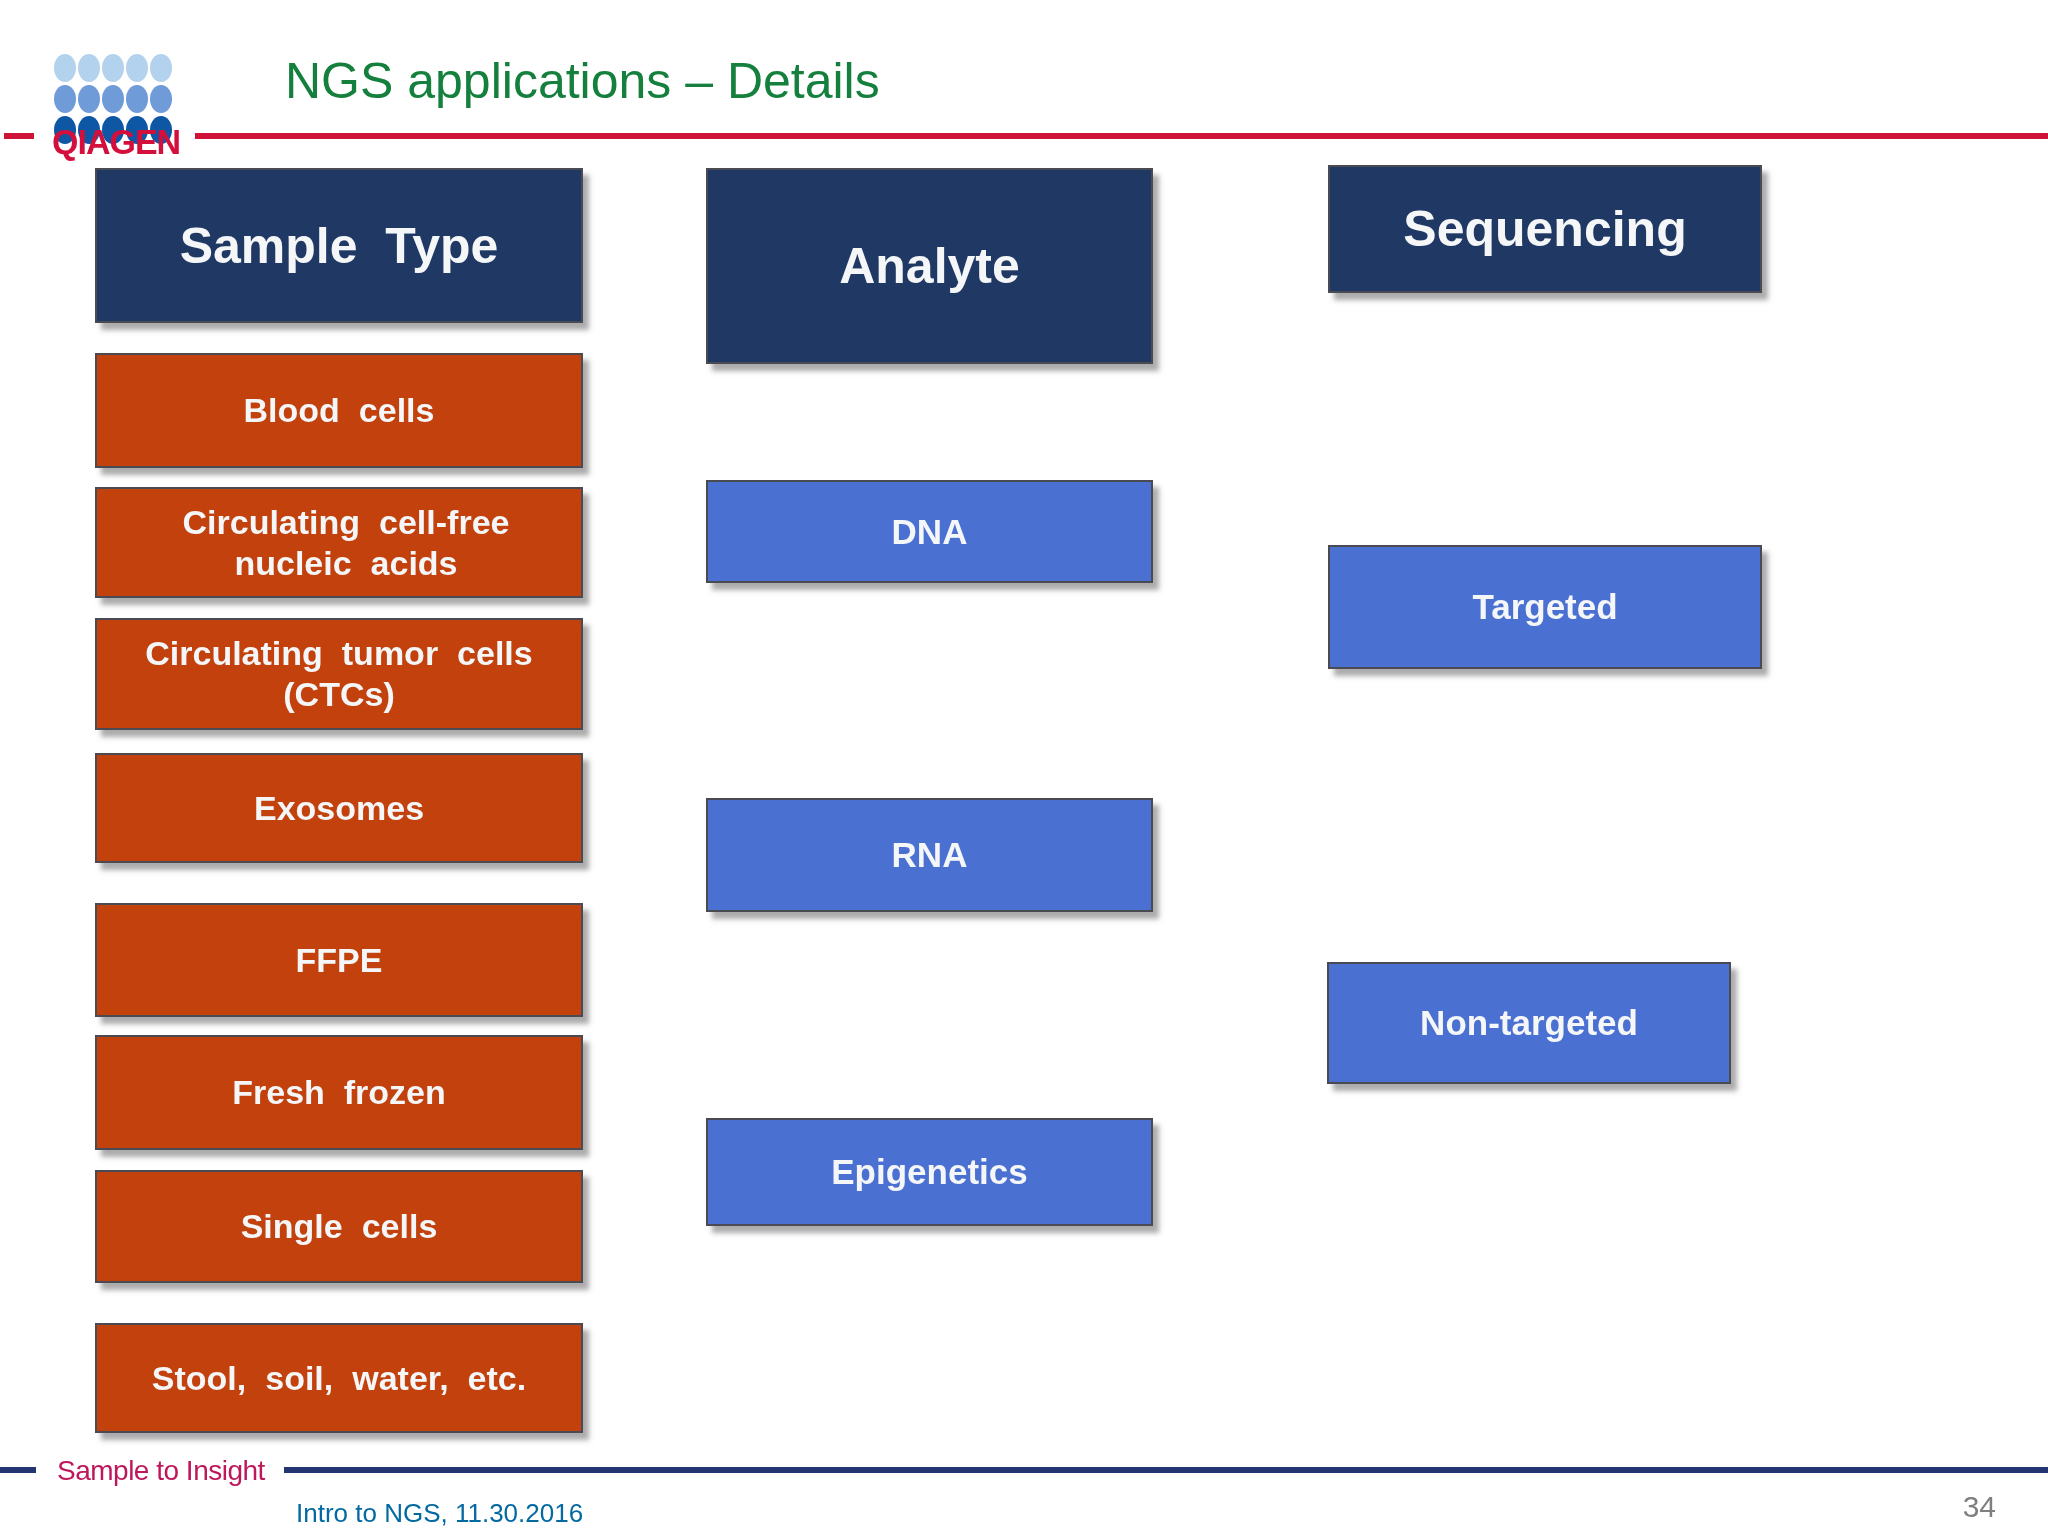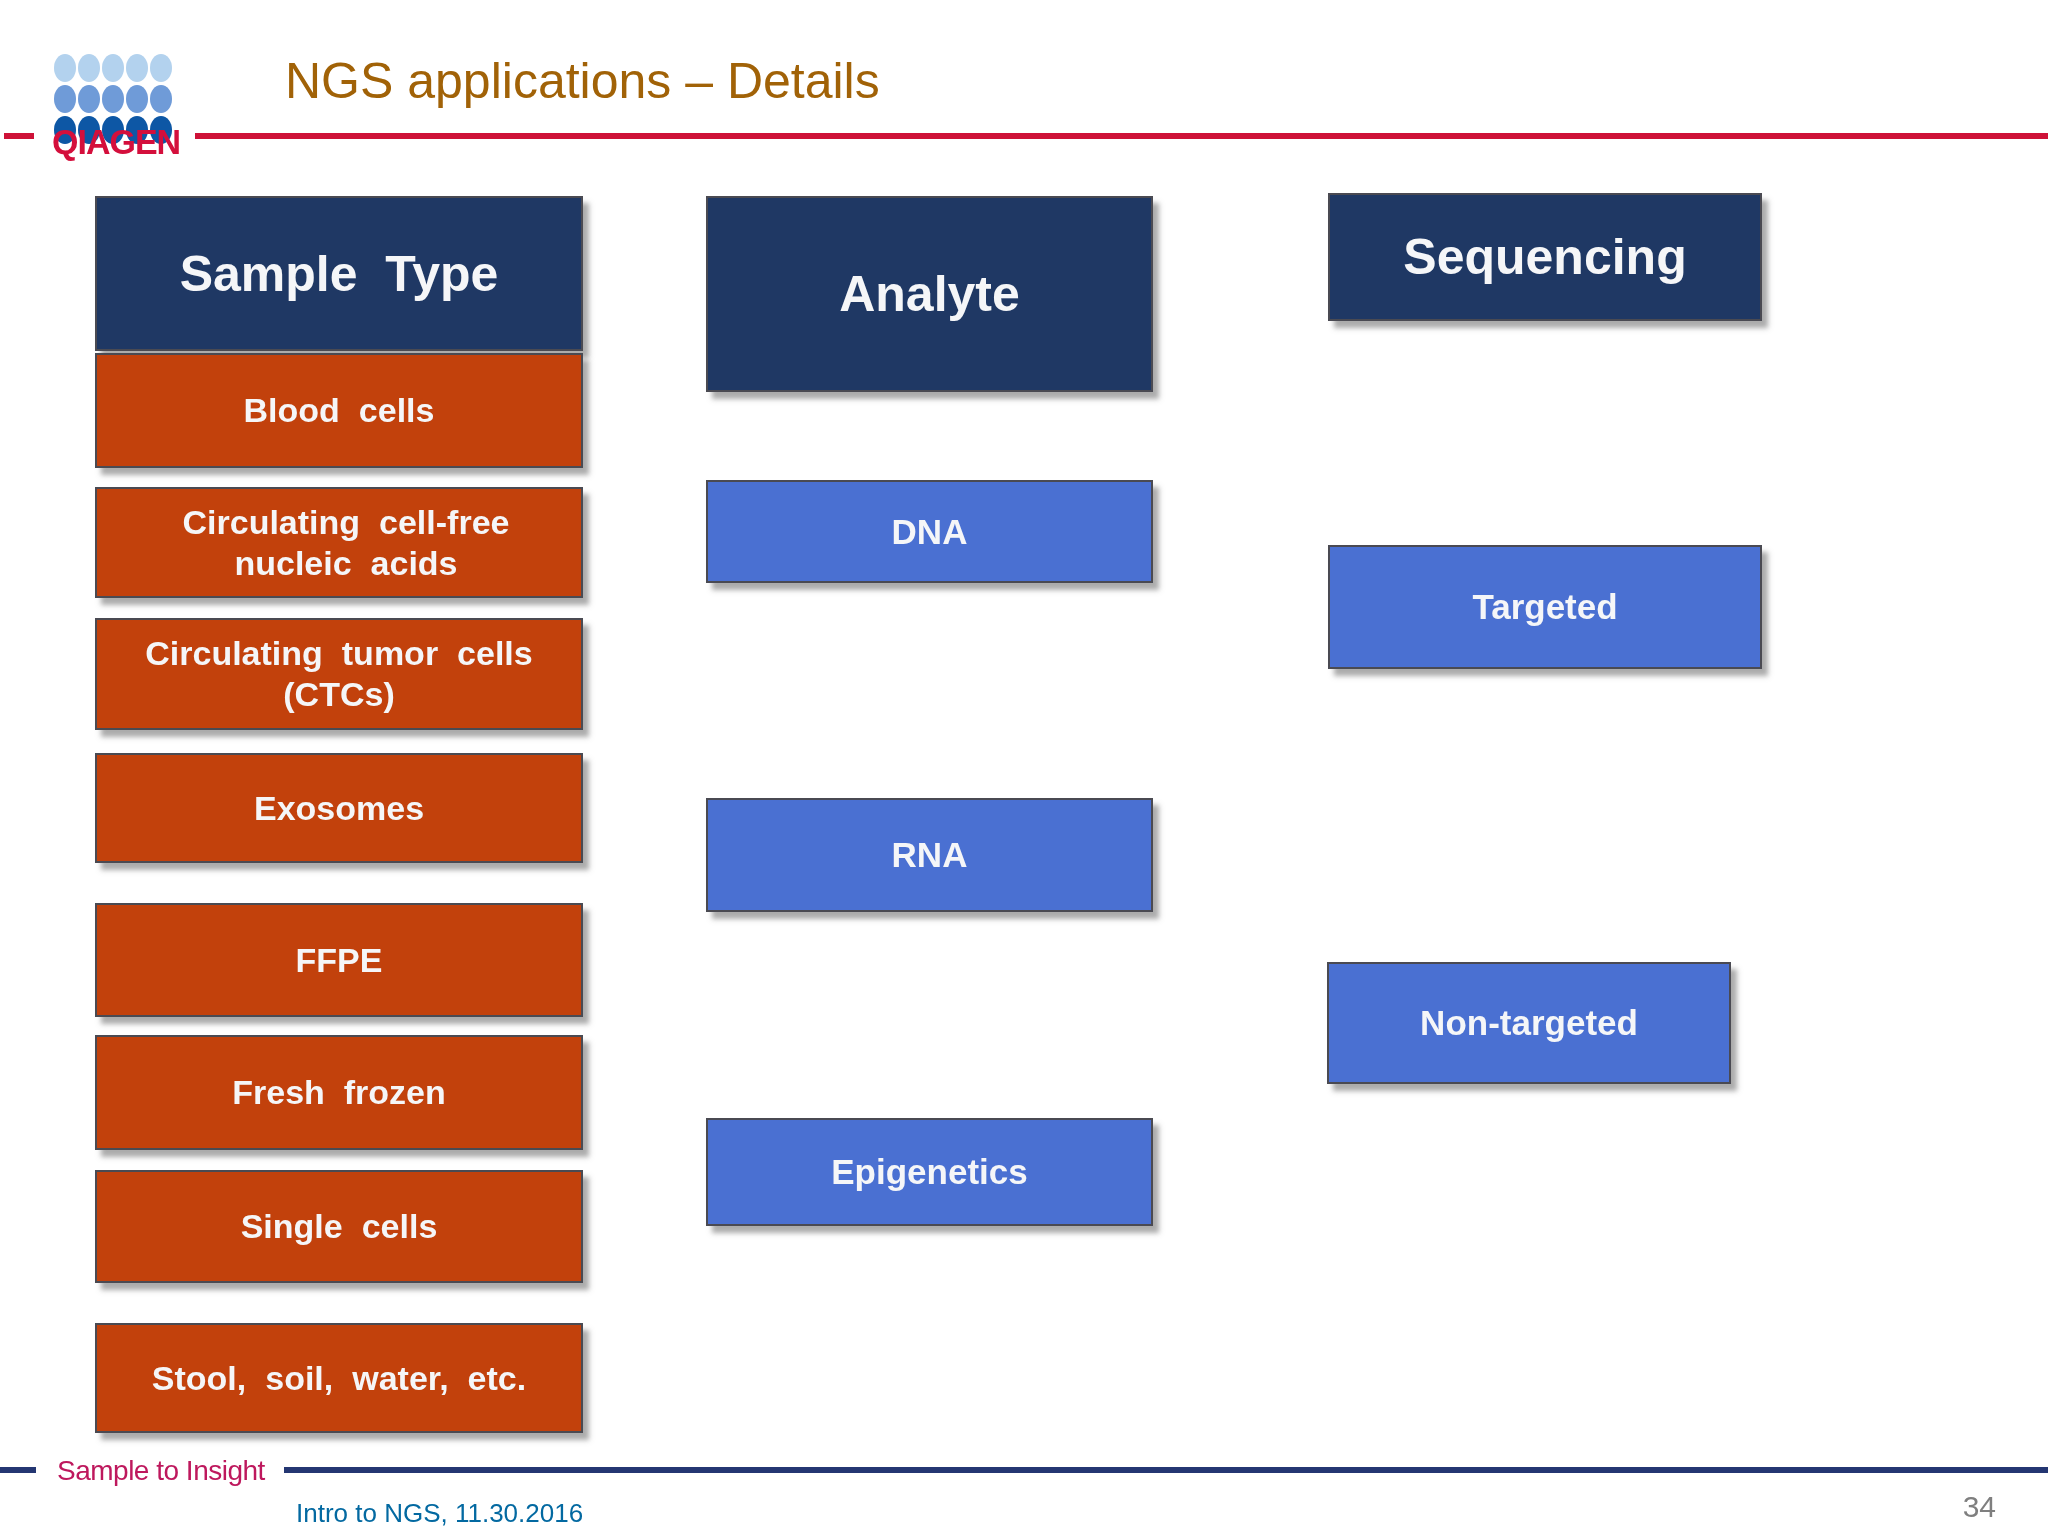--- a/index.html
+++ b/index.html
@@ -19,35 +19,35 @@
   .dot-r1{background:#b3d2ee;}
   .dot-r2{background:#6f9bd8;}
   .dot-r3{background:#0d57a5;}
   .wordmark{
     position:absolute;left:52px;top:122px;width:124px;
     font-size:34px;font-weight:bold;letter-spacing:-1px;color:#d40f3c;
     transform:scaleY(1.05);
   }
   .slide-title{
     position:absolute;left:285px;top:52px;margin:0;
-    font-size:50px;font-weight:400;color:#a16207;letter-spacing:0px;
+    font-size:50px;font-weight:400;color:#15803d;letter-spacing:0px;
   }
   .rule-red{position:absolute;top:133px;height:6px;background:#ce1238;}
   .rule-red.dash{left:4px;width:30px;}
   .rule-red.long{left:195px;width:1853px;}
 
   
   .box{
     position:absolute;display:flex;align-items:center;justify-content:center;
     text-align:center;color:#f5f6f8;font-weight:bold;
     border:2px solid #4a4a52;box-sizing:border-box;
     box-shadow:6px 7px 5px rgba(90,90,90,0.5);
     line-height:1.2;padding:0 10px;word-spacing:0.28em;
   }
-  .hdr{background:#1f3864;font-size:50px;margin-top:28px;}
+  .hdr{background:#1f3864;font-size:50px;}
   .lite{background:#c2410c;font-size:34px;}
   .med{background:#4a70d2;font-size:35px;}
 
   
   .c1{left:95px;width:488px;}
   .c2{left:706px;width:447px;}
   .c3{left:1328px;width:434px;}
 
   .h1{top:168px;height:155px;}
   .h2{top:168px;height:196px;}

